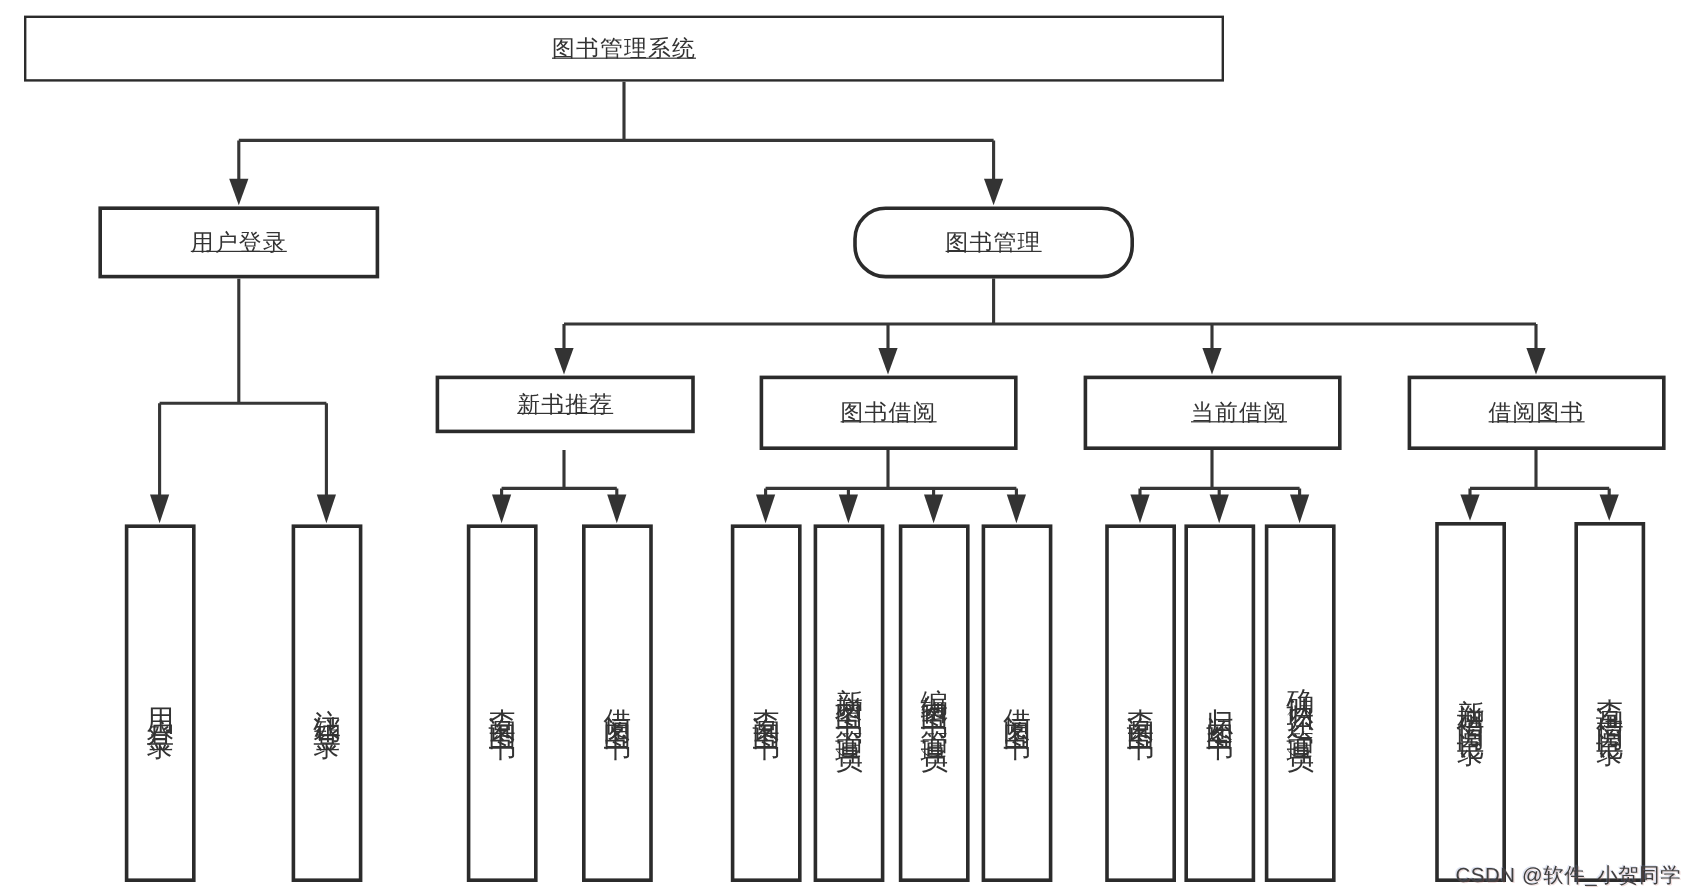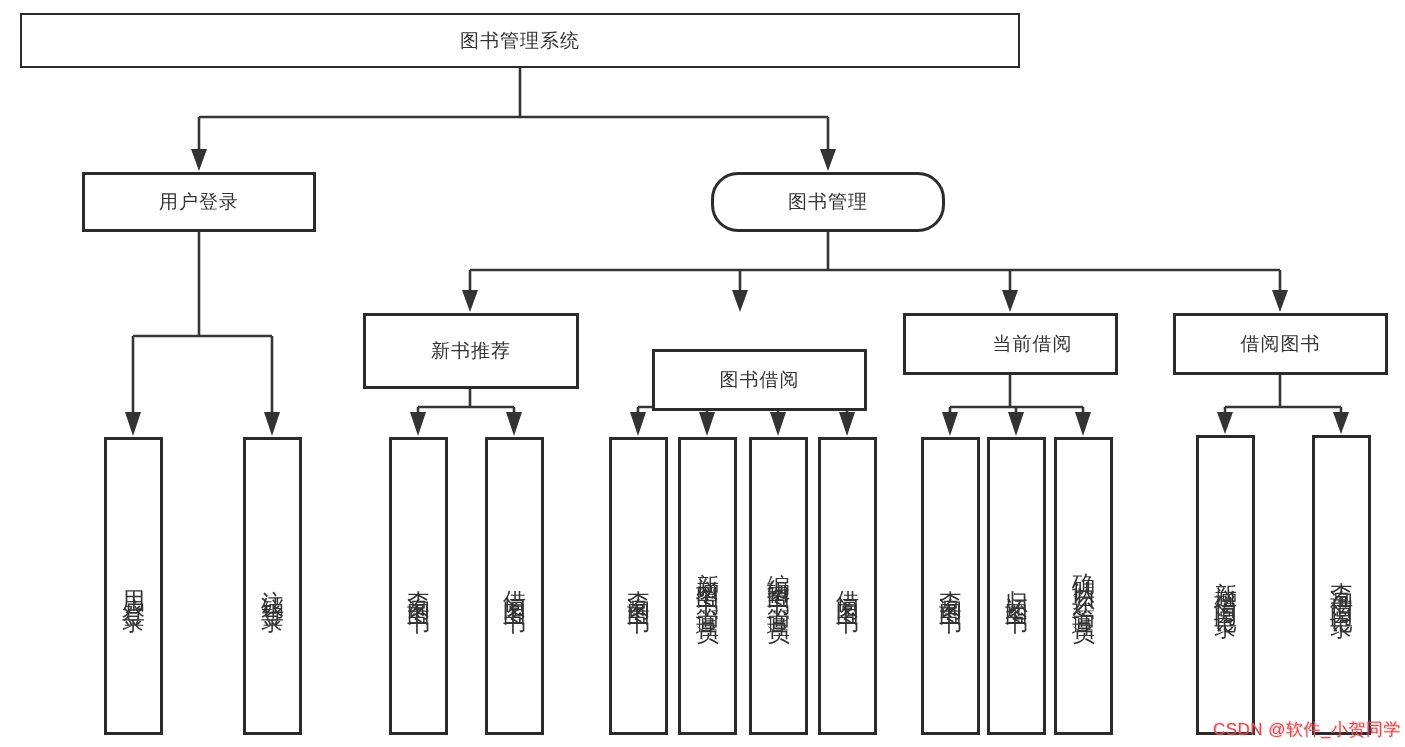--- a/index.html
+++ b/index.html
@@ -14,36 +14,36 @@
   .wires path{stroke:#363636;stroke-width:2.6;fill:none;}
   .wires polygon{fill:#333333;stroke:none;}
   .box{
     position:absolute;
     box-sizing:border-box;
     background:#ffffff;
     border:3px solid #2b2b2b;
     display:flex;align-items:center;justify-content:center;
     color:#333333;
   }
-  .hbox{font-size:19px;letter-spacing:1px;}
+  .hbox{font-size:19px;letter-spacing:1px;text-decoration:underline;}
   .root{border-width:2.5px;}
   .vbox span{
     writing-mode:vertical-lr;
     text-orientation:mixed;
     font-size:23px;
     letter-spacing:7px;
     line-height:1;
     color:#333333;
     white-space:nowrap;
   }
   .watermark{
     position:absolute;
     right:4px;bottom:6px;
     font-size:17px;
-    color:#ef4444;
+    color:#404040;
     letter-spacing:0.5px;
     text-shadow:1px 1px 0 rgba(190,120,120,0.25), -1px -1px 0 rgba(120,140,200,0.25);
     white-space:nowrap;
   }
 </style>
 </head>
 <body>
 
 <div class="stage">
 
@@ -104,24 +104,24 @@
     <span>图书管理系统</span>
   </div>
 
   <div class="box hbox" style="left:82px;top:172px;width:234px;height:60px;">
     <span>用户登录</span>
   </div>
   <div class="box hbox" style="left:711px;top:172px;width:234px;height:60px;border-radius:27px;">
     <span>图书管理</span>
   </div>
 
-  <div class="box hbox" style="left:363px;top:313px;width:216px;height:76px;">
+  <div class="box hbox" style="left:363px;top:313px;width:216px;height:48px;">
     <span>新书推荐</span>
   </div>
-  <div class="box hbox" style="left:652px;top:313px;width:215px;height:62px;margin-top:36px;">
+  <div class="box hbox" style="left:633px;top:313px;width:215px;height:62px;">
     <span>图书借阅</span>
   </div>
   <div class="box hbox" style="left:903px;top:313px;width:215px;height:62px;padding-left:44px;">
     <span>当前借阅</span>
   </div>
   <div class="box hbox" style="left:1173px;top:313px;width:215px;height:62px;">
     <span>借阅图书</span>
   </div>
 
   <div class="box vbox" style="left:104px;top:437px;width:59px;height:298px;">

